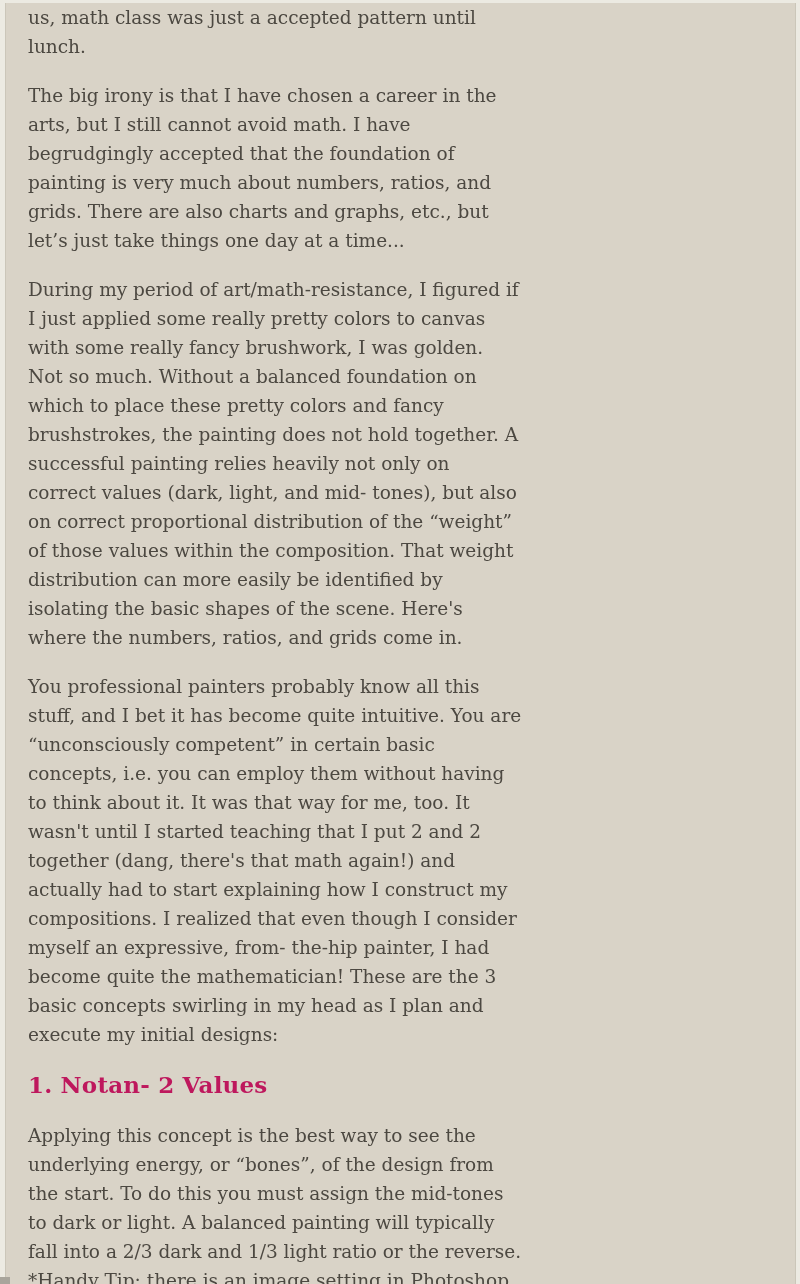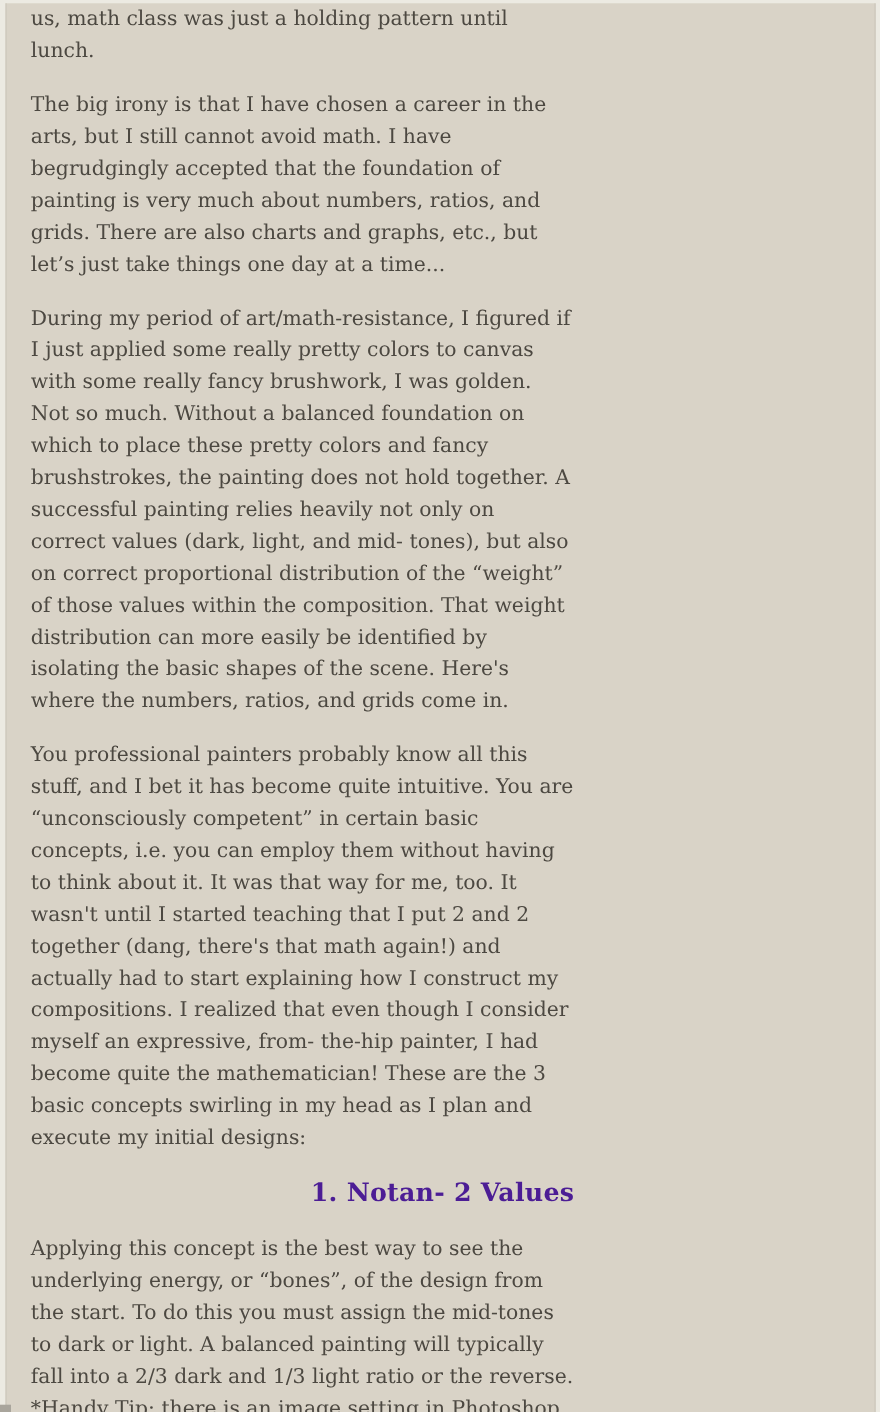--- a/index.html
+++ b/index.html
@@ -34,40 +34,39 @@
     line-height: 29px;
     text-rendering: optimizeLegibility;
   }
   .content p {
     margin: 0 0 20px 0;
   }
   .content h2 {
     font-size: 23px;
     line-height: 30px;
     font-weight: bold;
-    color: #4c1d95;
+    color: #be185d;
     margin: 21px 0 21px 0;
     letter-spacing: 0.2px;
-    text-align: right;
   }
   .notch {
     position: absolute;
     left: 0;
     bottom: 0;
     width: 10px;
     height: 7px;
     background: #a9a59c;
   }
 </style>
 </head>
 <body>
 
 <div class="page">
   <div class="content">
-    <p>us, math class was just a holding pattern until lunch.</p>
+    <p>us, math class was just a accepted pattern until lunch.</p>
     <p>The big irony is that I have chosen a career in the arts, but I still cannot avoid math. I have begrudgingly accepted that the foundation of painting is very much about numbers, ratios, and grids. There are also charts and graphs, etc., but let’s just take things one day at a time...</p>
     <p>During my period of art/math-resistance, I figured if I just applied some really pretty colors to canvas with some really fancy brushwork, I was golden. Not so much. Without a balanced foundation on which to place these pretty colors and fancy brushstrokes, the painting does not hold together. A successful painting relies heavily not only on correct values (dark, light, and mid- tones), but also on correct proportional distribution of the “weight” of those values within the composition. That weight distribution can more easily be identified by isolating the basic shapes of the scene. Here's where the numbers, ratios, and grids come in.</p>
     <p>You professional painters probably know all this stuff, and I bet it has become quite intuitive. You are “unconsciously competent” in certain basic concepts, i.e. you can employ them without having to think about it. It was that way for me, too. It wasn't until I started teaching that I put 2 and 2 together (dang, there's that math again!) and actually had to start explaining how I construct my compositions. I realized that even though I consider myself an expressive, from- the-hip painter, I had become quite the mathematician! These are the 3 basic concepts swirling in my head as I plan and execute my initial designs:</p>
     <h2>1. Notan- 2 Values</h2>
     <p>Applying this concept is the best way to see the underlying energy, or “bones”, of the design from the start. To do this you must assign the mid-tones to dark or light. A balanced painting will typically fall into a 2/3 dark and 1/3 light ratio or the reverse. *Handy Tip: there is an image setting in Photoshop</p>
   </div>
 </div>
 <div class="notch"></div>
 
 </body></html>

